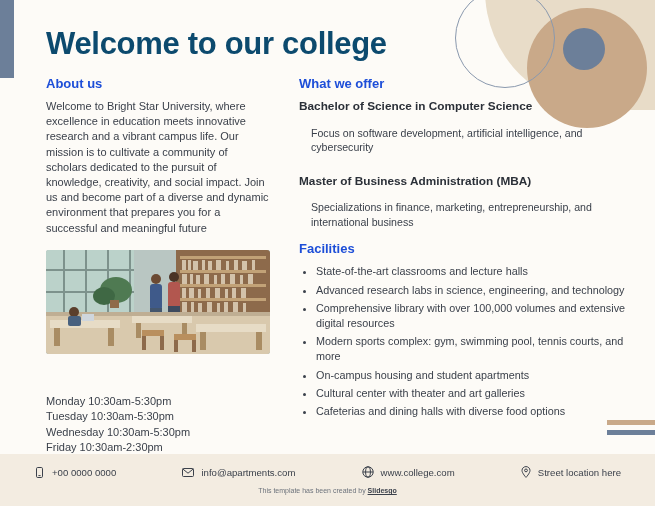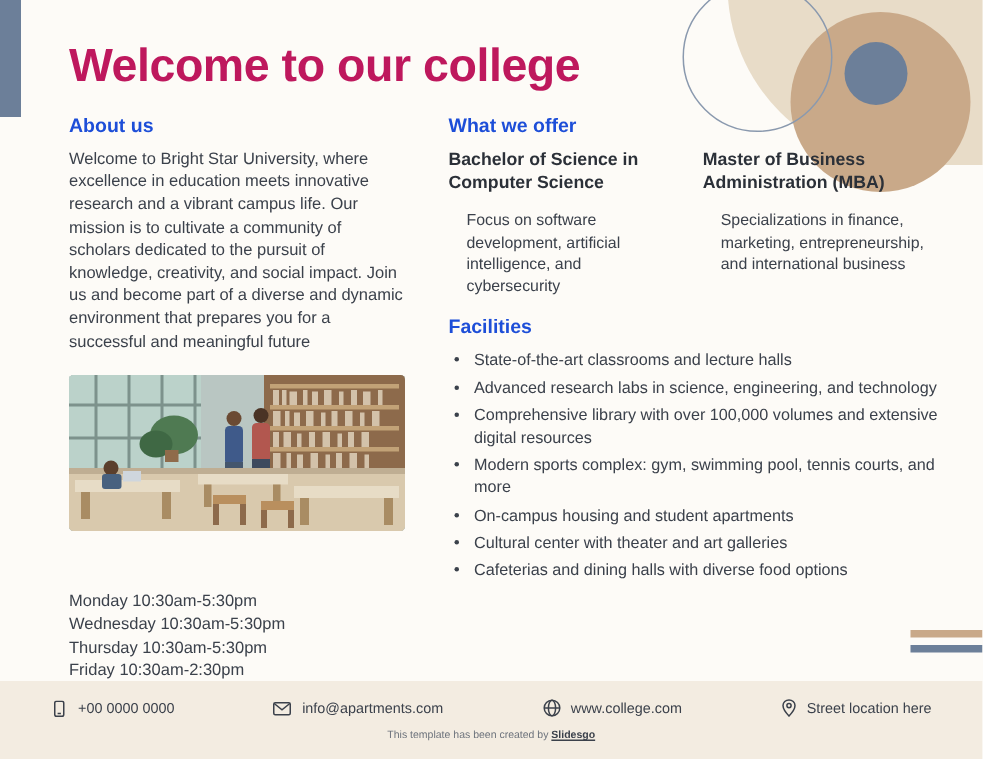--- a/index.html
+++ b/index.html
@@ -35,40 +35,40 @@
   .deco-right-lines{
     position:absolute;right:0;bottom:66px;width:48px;
   }
   .deco-right-lines div{height:5px;margin-bottom:5px;}
   .l1{background:#c9a989;}
   .l2{background:#6c7f99;}
 
   
   .title{
     position:absolute;left:46px;top:26px;
-    font-size:31px;font-weight:bold;color:#be185d;letter-spacing:-0.3px;
+    font-size:31px;font-weight:bold;color:#0c4a6e;letter-spacing:-0.3px;
   }
 
   .content{
     position:absolute;left:46px;top:76px;right:24px;
   }
 
   h2.sec{
     font-size:13px;font-weight:bold;color:#1d4ed8;margin:0 0 8px 0;
   }
   .cols{display:flex;gap:28px;}
   .col-left{width:225px;}
   .col-right{flex:1;}
 
   p.body{
     font-size:11px;line-height:15.2px;color:#3b414b;margin:0;
   }
 
   
-  .offer-row{display:flex;gap:7px;margin-top:2px;}
+  .offer-row{display:flex;gap:7px;margin-top:2px;flex-direction:column;}
   .offer{flex:1;}
   .offer h3{
     font-size:11.8px;font-weight:bold;color:#2b3038;margin:0 0 9px 0;line-height:14.5px;
   }
   .offer p{font-size:10.6px;line-height:14.6px;color:#3b414b;margin:12px;}
 
   
   .photo{
     margin-top:14px;width:224px;height:104px;border-radius:3px;overflow:hidden;
     position:relative;background:#8fa3a8;
@@ -223,22 +223,22 @@
           <rect x="96" y="86" width="4" height="14" fill="#8d6a4b"></rect>
           <rect x="114" y="86" width="4" height="14" fill="#8d6a4b"></rect>
           <rect x="128" y="84" width="22" height="6" fill="#b98f5e"></rect>
           <rect x="128" y="90" width="4" height="12" fill="#8d6a4b"></rect>
           <rect x="146" y="90" width="4" height="12" fill="#8d6a4b"></rect>
         </svg>
       </div>
 
       <div class="hours">
         <div>Monday 10:30am-5:30pm</div>
+        <div>Tuesday 10:30am-5:30pm</div>
         <div>Wednesday 10:30am-5:30pm</div>
-        <div>Thursday 10:30am-5:30pm</div>
         <div>Friday 10:30am-2:30pm</div>
       </div>
     </div>
 
     <div class="col-right">
       <h2 class="sec">What we offer</h2>
       <div class="offer-row">
         <div class="offer">
           <h3>Bachelor of Science in Computer Science</h3>
           <p>Focus on software development, artificial intelligence, and cybersecurity</p>

